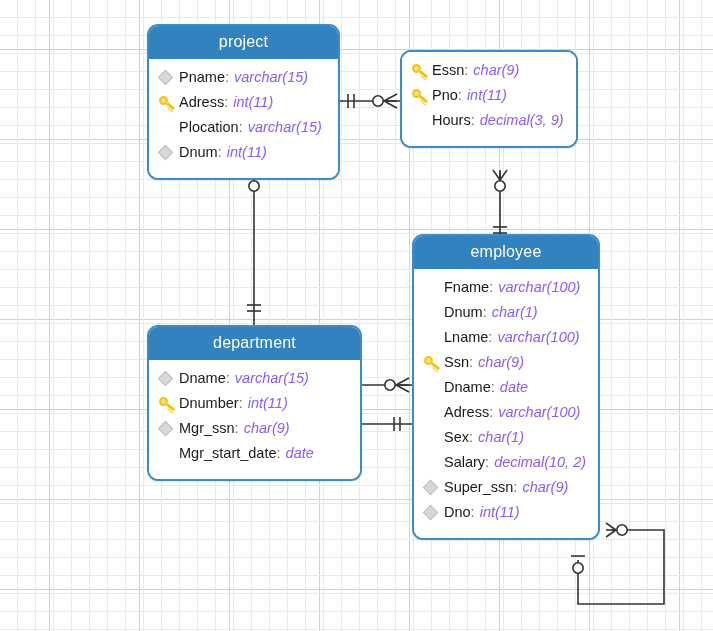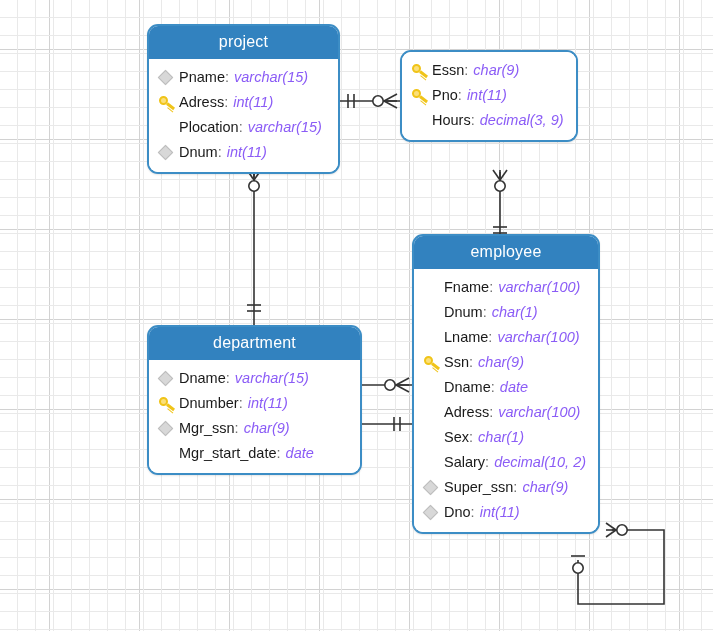--- a/index.html
+++ b/index.html
@@ -57,21 +57,21 @@
   .table-header {
     background: #3282bf;
     color: #ffffff;
     font-weight: normal;
     font-size: 16px;
     text-align: center;
     padding: 7px 4px 8px 4px;
     letter-spacing: 0.2px;
   }
   .table-body {
-    padding: 5px 0 8px 0;
+    padding: 5px 0 14px 0;
     background: #ffffff;
   }
   .col-row {
     display: flex;
     align-items: center;
     height: 25px;
     padding-left: 8px;
     white-space: nowrap;
     font-size: 14.5px;
   }

